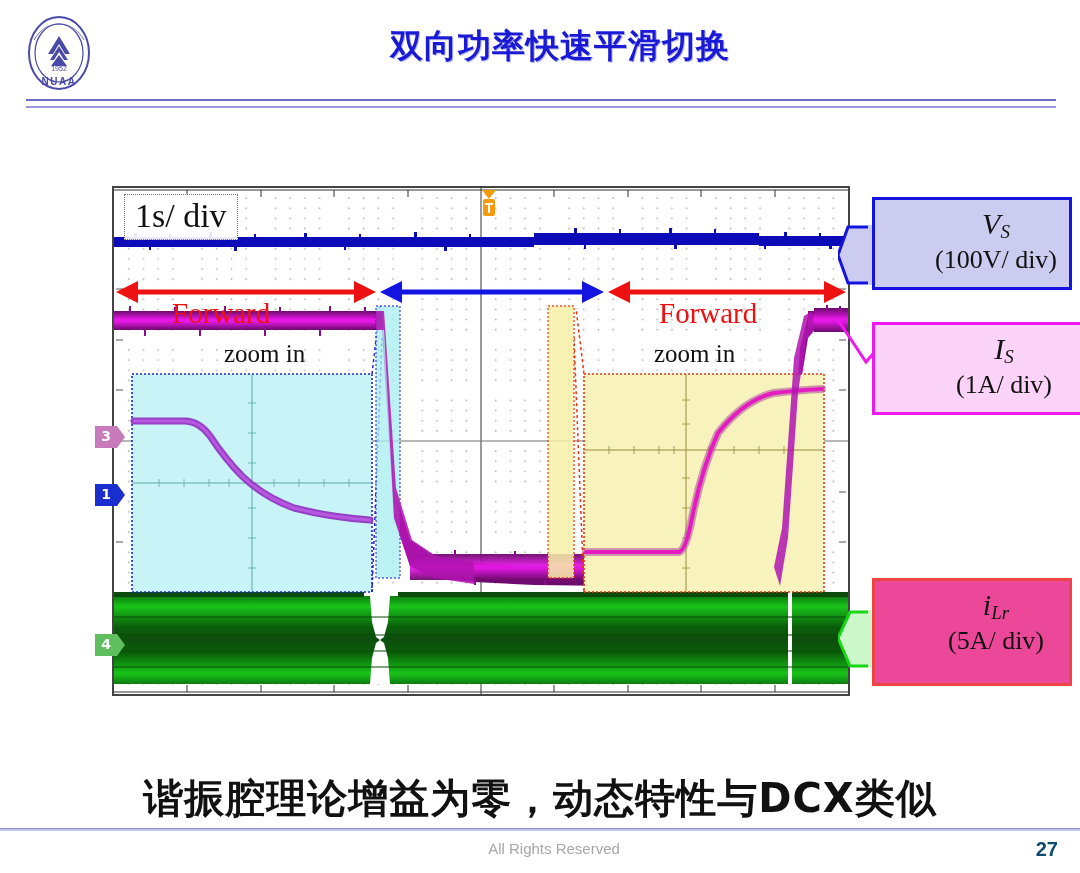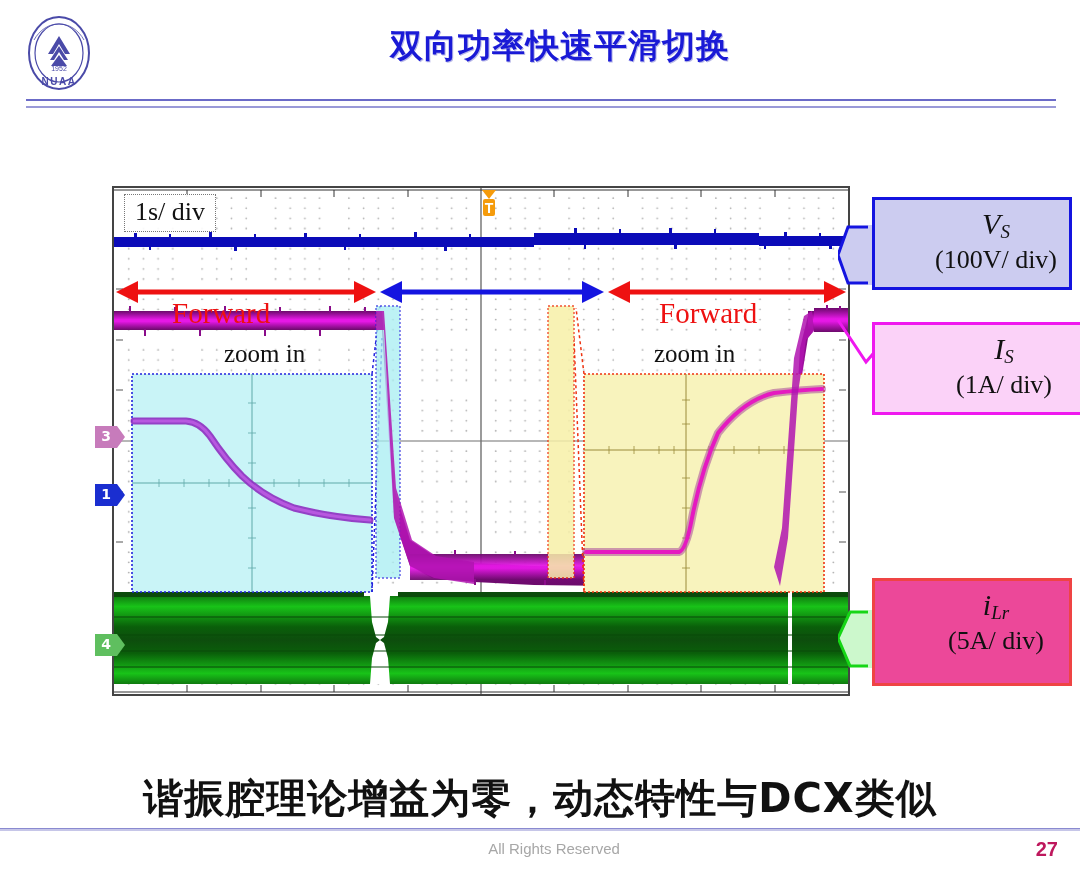--- a/index.html
+++ b/index.html
@@ -57,21 +57,21 @@
     position: absolute;
     left: 14px; top: 840px;
     width: 1080px;
     text-align: center;
     color: #a7a7a7;
     font-size: 15px;
   }
   #page-number {
     position: absolute;
     right: 22px; top: 838px;
-    color: #be185d;
+    color: #0c4a6e;
     font-size: 20px;
     font-weight: bold;
   }
 
   
   #caption {
     position: absolute;
     left: 0; top: 771px;
     width: 1080px;
     text-align: center;
@@ -100,21 +100,21 @@
   .scope-svg { position: absolute; left: 0; top: 0; }
 
   
   #timebase {
     position: absolute;
     left: 10px; top: 6px;
     padding: 2px 10px 4px 10px;
     border: 1px dotted #777777;
     background: rgba(255,255,255,0.9);
     font-family: "Liberation Serif", serif;
-    font-size: 26px;
+    font-size: 34px;
     color: #111111;
     text-align: center;
   }
 
   
   .zoom-label {
     position: absolute;
     font-family: "Liberation Serif", serif;
     font-size: 25px;
     color: #111111;

